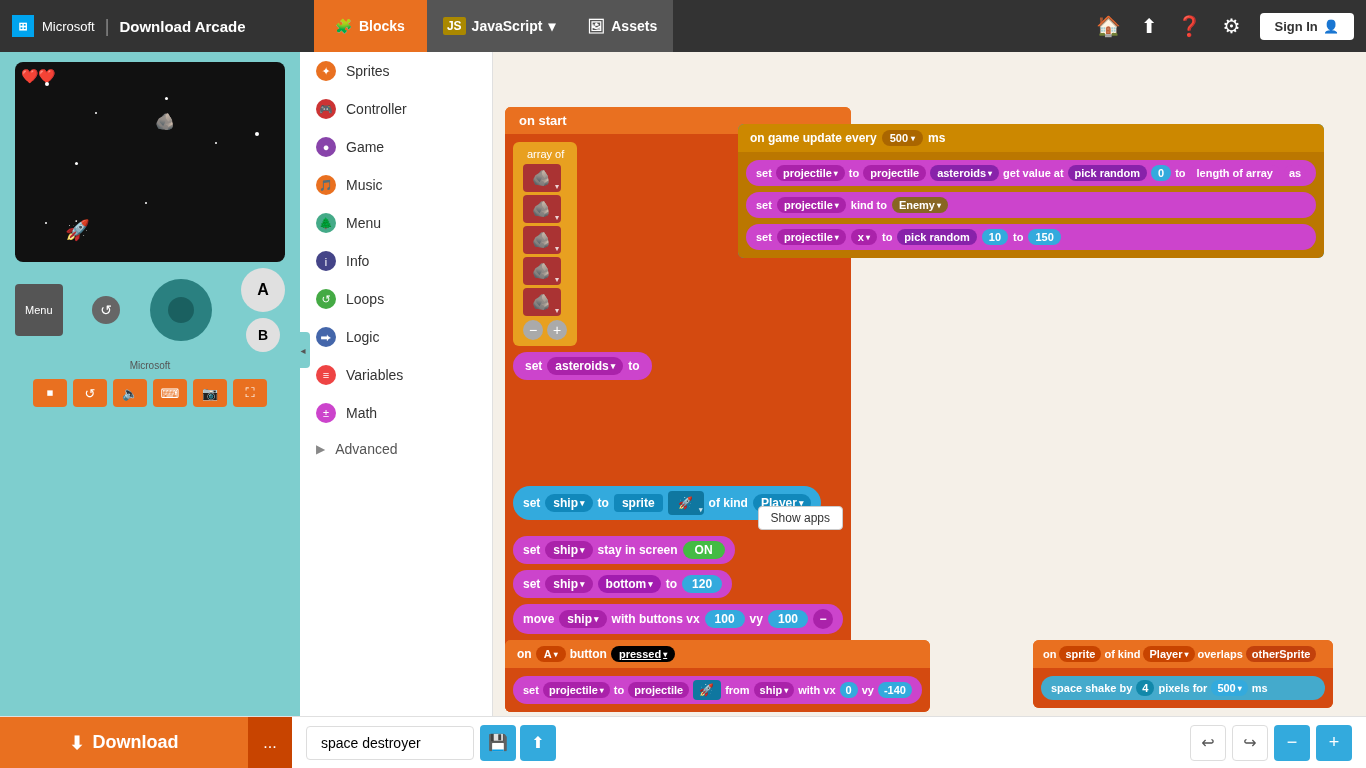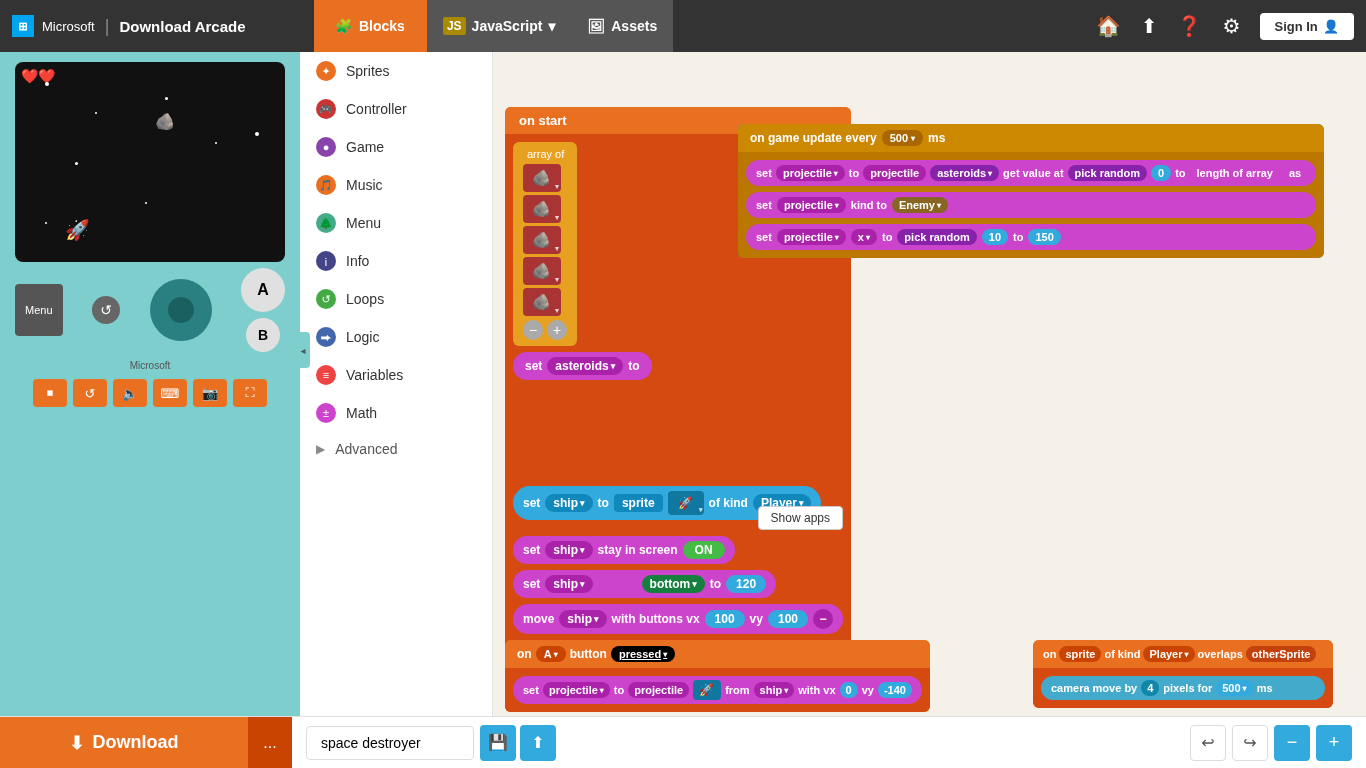--- a/index.html
+++ b/index.html
@@ -201,21 +201,21 @@
         <div style="background:#cc44cc;border-radius:20px;padding:5px 10px;display:inline-flex;align-items:center;gap:5px;font-size:12px;color:white;font-weight:600;white-space:nowrap;align-self:flex-start;">
           <span>set</span>
           <span style="background:#aa22aa;border-radius:12px;padding:2px 8px;cursor:pointer;display:flex;align-items:center;gap:2px;">ship <span style="font-size:9px;">▾</span></span>
           <span>stay in screen</span>
           <span style="background:#44bb44;border-radius:12px;padding:2px 12px;cursor:pointer;">ON</span>
         </div>
 
         <div style="background:#cc44cc;border-radius:20px;padding:5px 10px;display:inline-flex;align-items:center;gap:5px;font-size:12px;color:white;font-weight:600;white-space:nowrap;align-self:flex-start;">
           <span>set</span>
           <span style="background:#aa22aa;border-radius:12px;padding:2px 8px;cursor:pointer;display:flex;align-items:center;gap:2px;">ship <span style="font-size:9px;">▾</span></span>
-          <span style="background:#15803d;border-radius:12px;padding:2px 8px;cursor:pointer;display:flex;align-items:center;gap:2px;margin-left:44px;">bottom <span style="font-size:9px;">▾</span></span>
+          <span style="background:#a21caf;border-radius:12px;padding:2px 8px;cursor:pointer;display:flex;align-items:center;gap:2px;">bottom <span style="font-size:9px;">▾</span></span>
           <span>to</span>
           <span style="background:#33aadd;border-radius:12px;padding:2px 10px;cursor:pointer;">120</span>
         </div>
 
         <div style="background:#cc44cc;border-radius:20px;padding:5px 10px;display:inline-flex;align-items:center;gap:5px;font-size:12px;color:white;font-weight:600;white-space:nowrap;align-self:flex-start;">
           <span>move</span>
           <span style="background:#aa22aa;border-radius:12px;padding:2px 8px;cursor:pointer;display:flex;align-items:center;gap:2px;">ship <span style="font-size:9px;">▾</span></span>
           <span>with buttons vx</span>
           <span style="background:#33aadd;border-radius:12px;padding:2px 10px;cursor:pointer;">100</span>
           <span>vy</span>
@@ -307,21 +307,21 @@
       <div style="background:#e97020;color:white;padding:6px 10px;border-radius:6px 6px 0 0;font-size:11px;font-weight:700;display:flex;align-items:center;gap:3px;flex-wrap:wrap;">
         <span>on</span>
         <span style="background:#c84400;border-radius:12px;padding:2px 6px;font-size:11px;cursor:pointer;">sprite</span>
         <span>of kind</span>
         <span style="background:#c84400;border-radius:12px;padding:2px 6px;font-size:11px;cursor:pointer;display:flex;align-items:center;gap:2px;">Player <span style="font-size:8px;">▾</span></span>
         <span>overlaps</span>
         <span style="background:#c2410c;border-radius:12px;padding:2px 6px;font-size:11px;cursor:pointer;text-align:center;">otherSprite</span>
       </div>
       <div style="background:#d44a10;border-radius:0 0 6px 6px;padding:8px;">
         <div style="background:#44aacc;border-radius:20px;padding:4px 10px;display:flex;align-items:center;gap:4px;font-size:11px;color:white;font-weight:600;white-space:nowrap;">
-          <span>camera move by</span>
+          <span>space shake by</span>
           <span style="background:#1188aa;border-radius:12px;padding:2px 6px;font-size:11px;cursor:pointer;">4</span>
           <span>pixels for</span>
           <span style="background:#33aadd;border-radius:12px;padding:2px 6px;font-size:11px;cursor:pointer;display:flex;align-items:center;gap:2px;">500 <span style="font-size:8px;">▾</span></span>
           <span>ms</span>
         </div>
       </div>
     </div>
 
   </div>
 </div>

